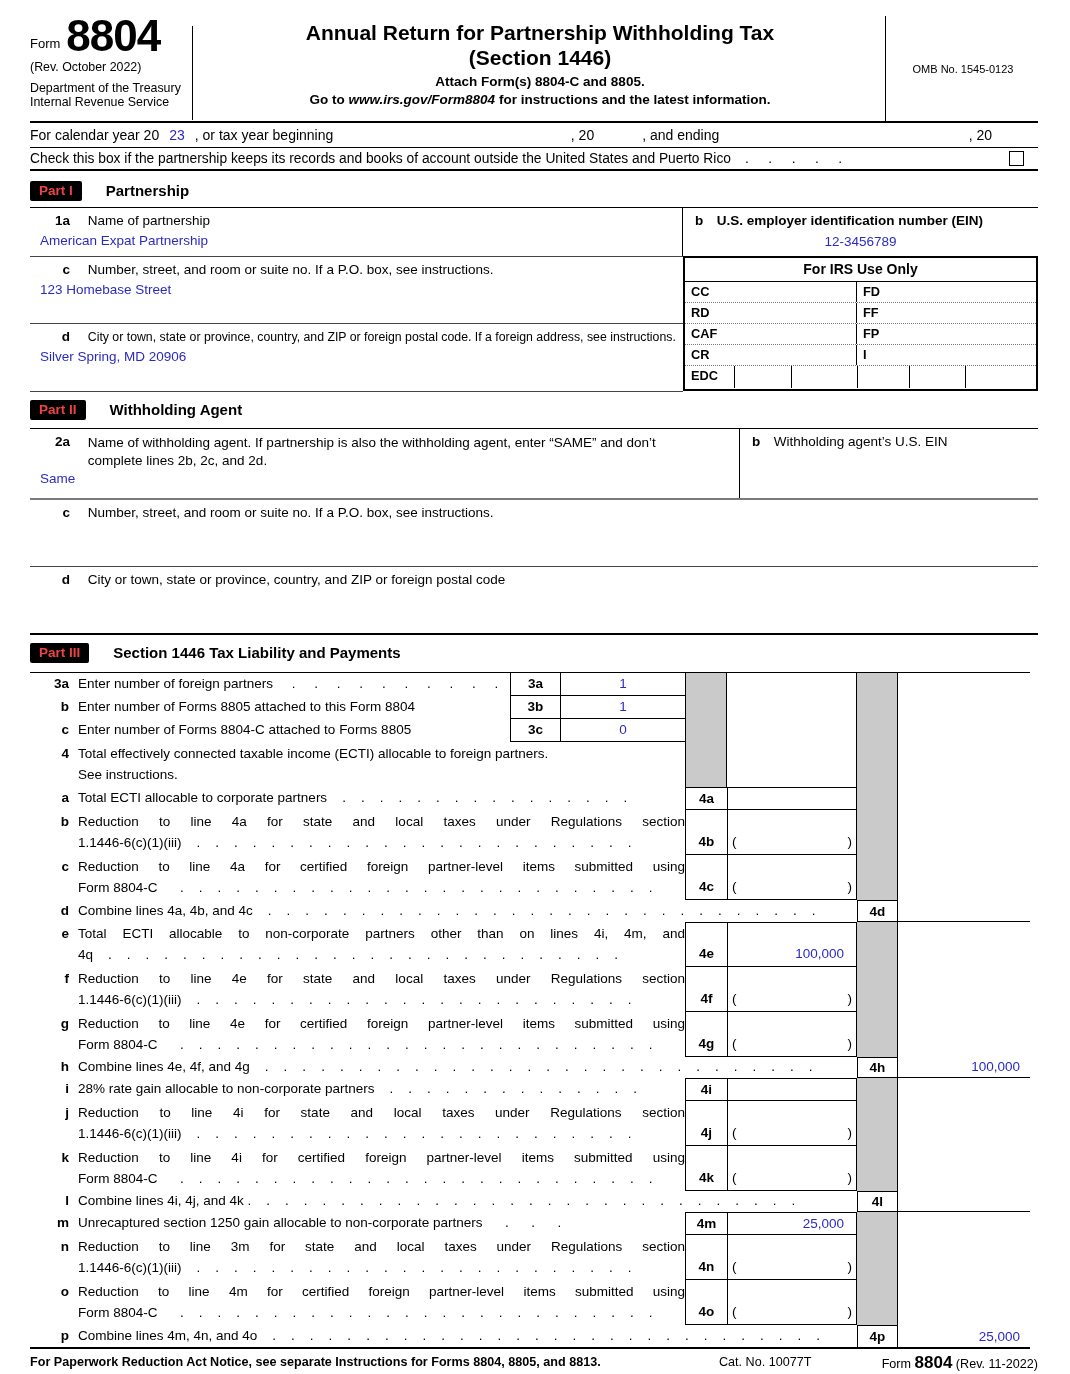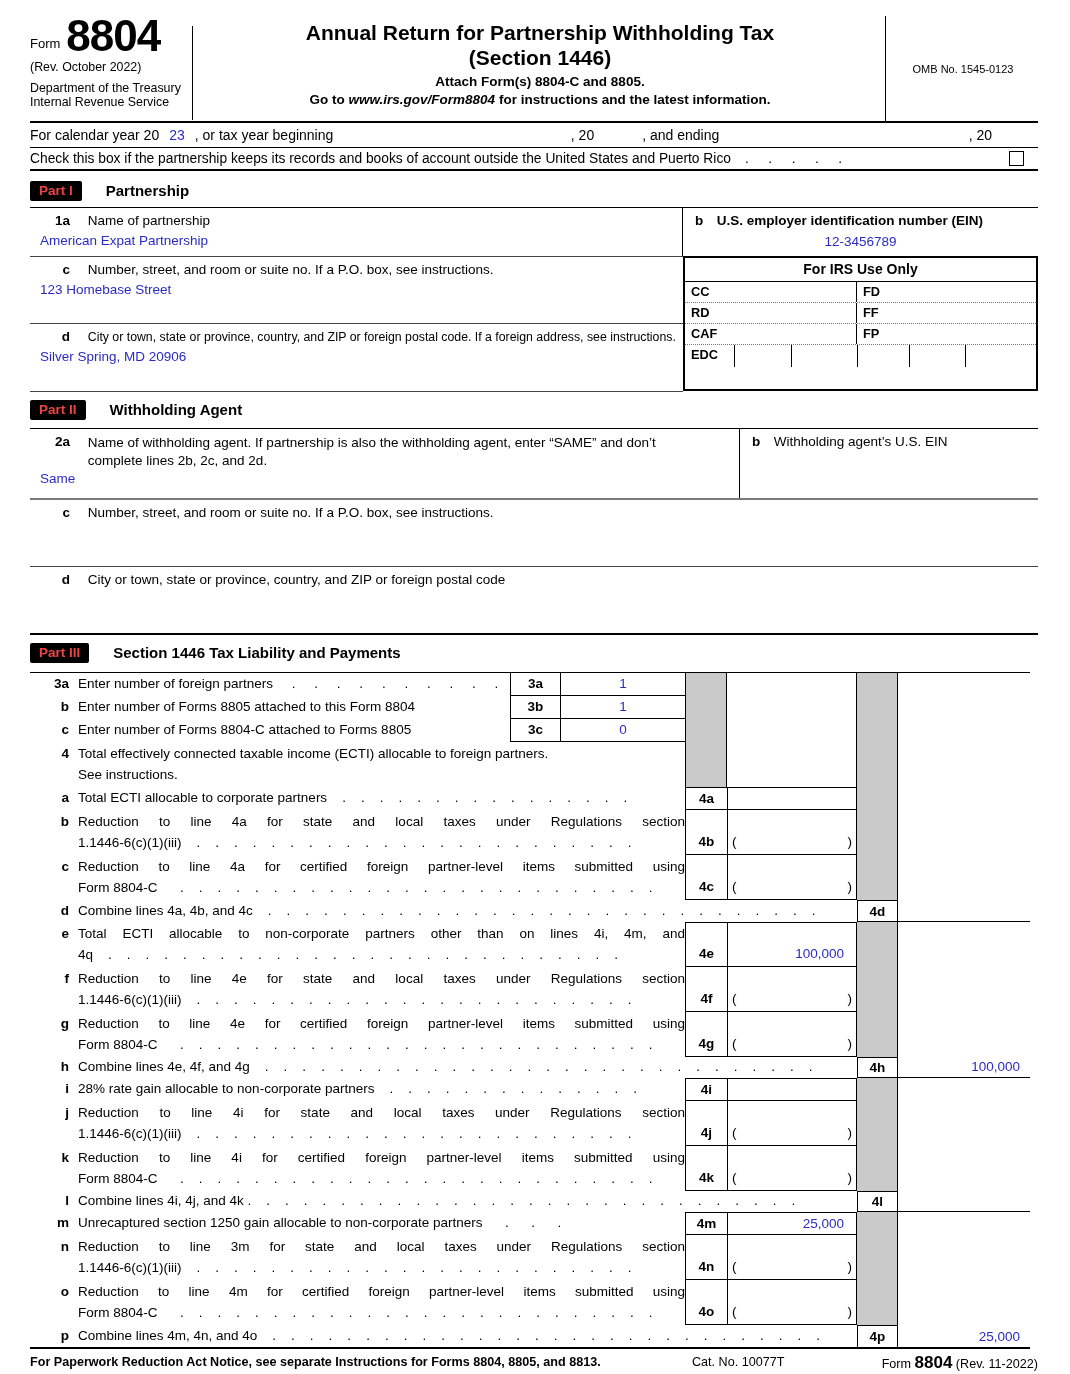--- a/index.html
+++ b/index.html
@@ -100,21 +100,21 @@
   .amt.ctr{justify-content:center;padding-right:0;}
   .amt.r10{padding-right:10px;}
   .vb{align-items:flex-end !important;padding-bottom:2px;}
   .paren{justify-content:space-between;color:#000;padding-left:4px;padding-right:4px;}
   .jl{text-align:justify;text-align-last:justify;}
   .desc div{line-height:21px;}
 
   
   .footer{left:30px;top:1353px;width:1008px;height:20px;font-size:12.6px;}
   .f-left{position:absolute;left:0;top:2px;font-weight:bold;}
-  .f-cat{position:absolute;left:662px;top:2px;}
+  .f-cat{position:absolute;left:689px;top:2px;}
   .f-right{position:absolute;right:0;top:0;}
   .f-no{font-weight:bold;font-size:17px;}
 </style>
 </head>
 <body>
 
 <div class="page">
 
   <div class="abs hdr-left">
     <div class="form-8804">
@@ -199,20 +199,24 @@
         <div class="irs-cell irs-cr">FD</div>
       </div>
       <div class="irs-pair">
         <div class="irs-cell irs-cl">RD</div>
         <div class="irs-cell irs-cr">FF</div>
       </div>
       <div class="irs-pair">
         <div class="irs-cell irs-cl">CAF</div>
         <div class="irs-cell irs-cr">FP</div>
       </div>
+      <div class="irs-pair">
+        <div class="irs-cell irs-cl">CR</div>
+        <div class="irs-cell irs-cr">I</div>
+      </div>
       <div class="irs-edc">
         <div class="irs-cell irs-ec" style="width:50px;">EDC</div>
         <div class="irs-ec" style="width:57px;"></div>
         <div class="irs-ec" style="width:66px;"></div>
         <div class="irs-ec" style="width:52px;"></div>
         <div class="irs-ec" style="width:56px;"></div>
         <div style="flex:1;"></div>
       </div>
     </div>
   </div>

